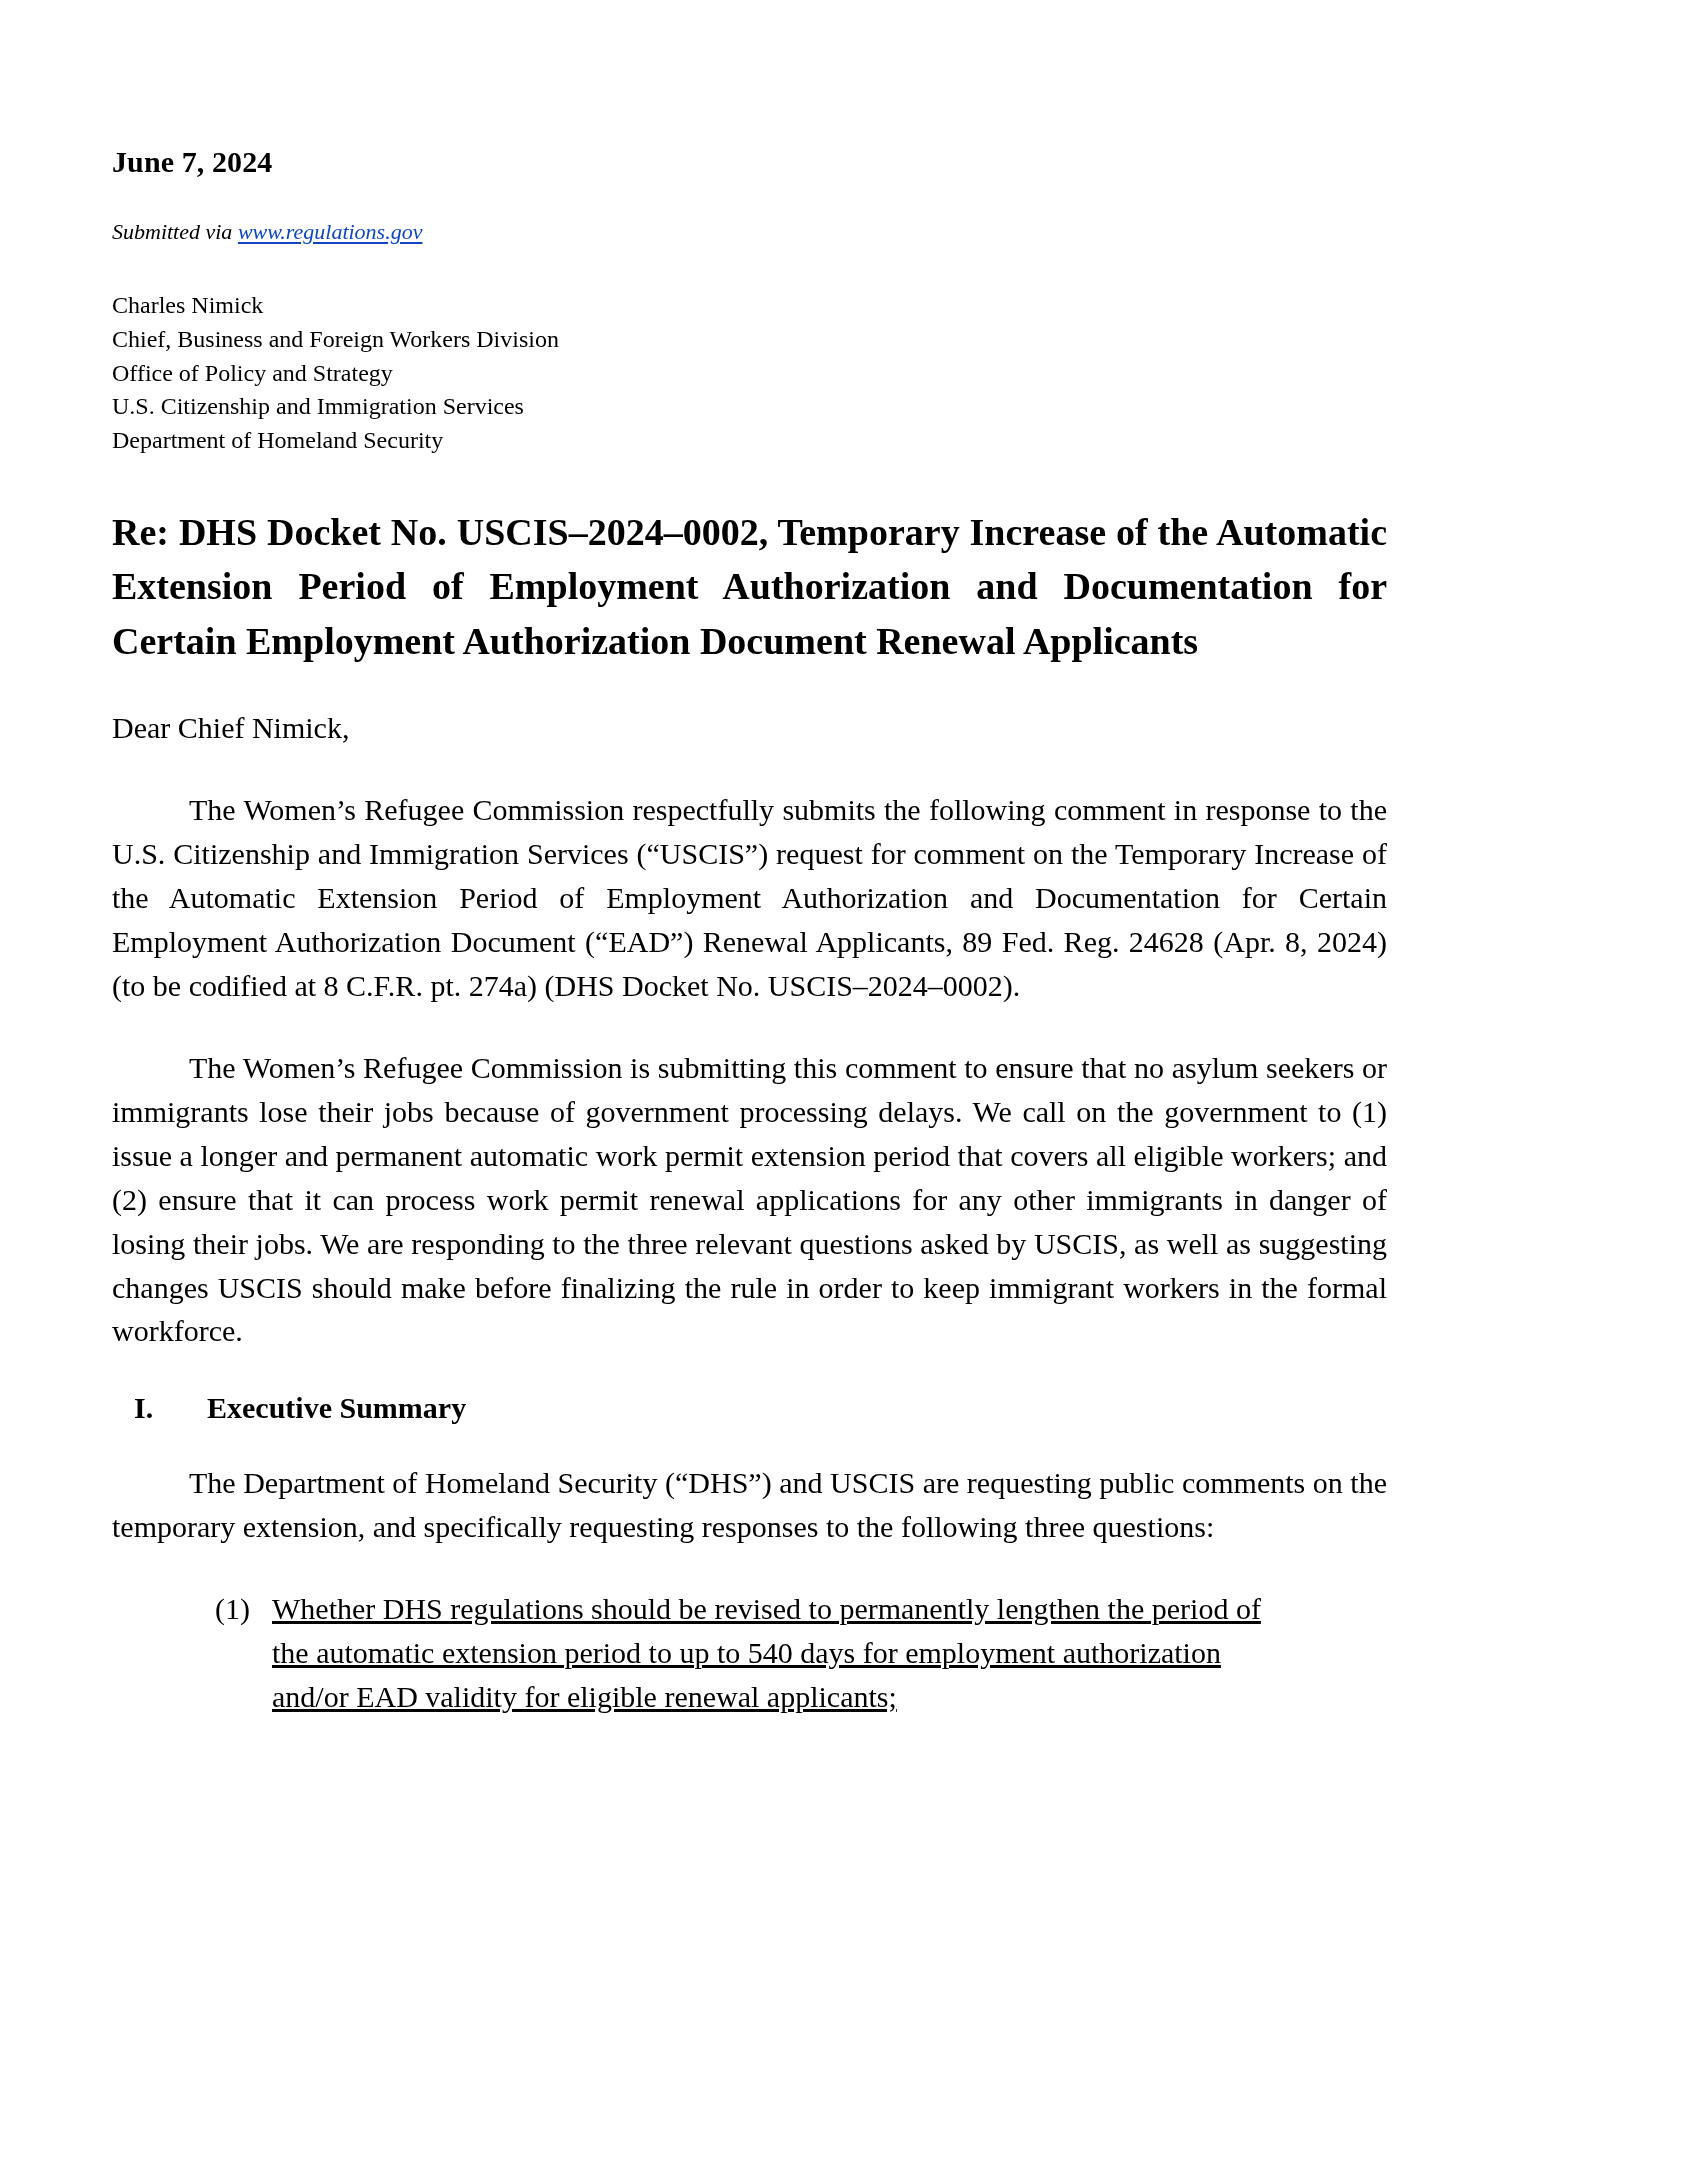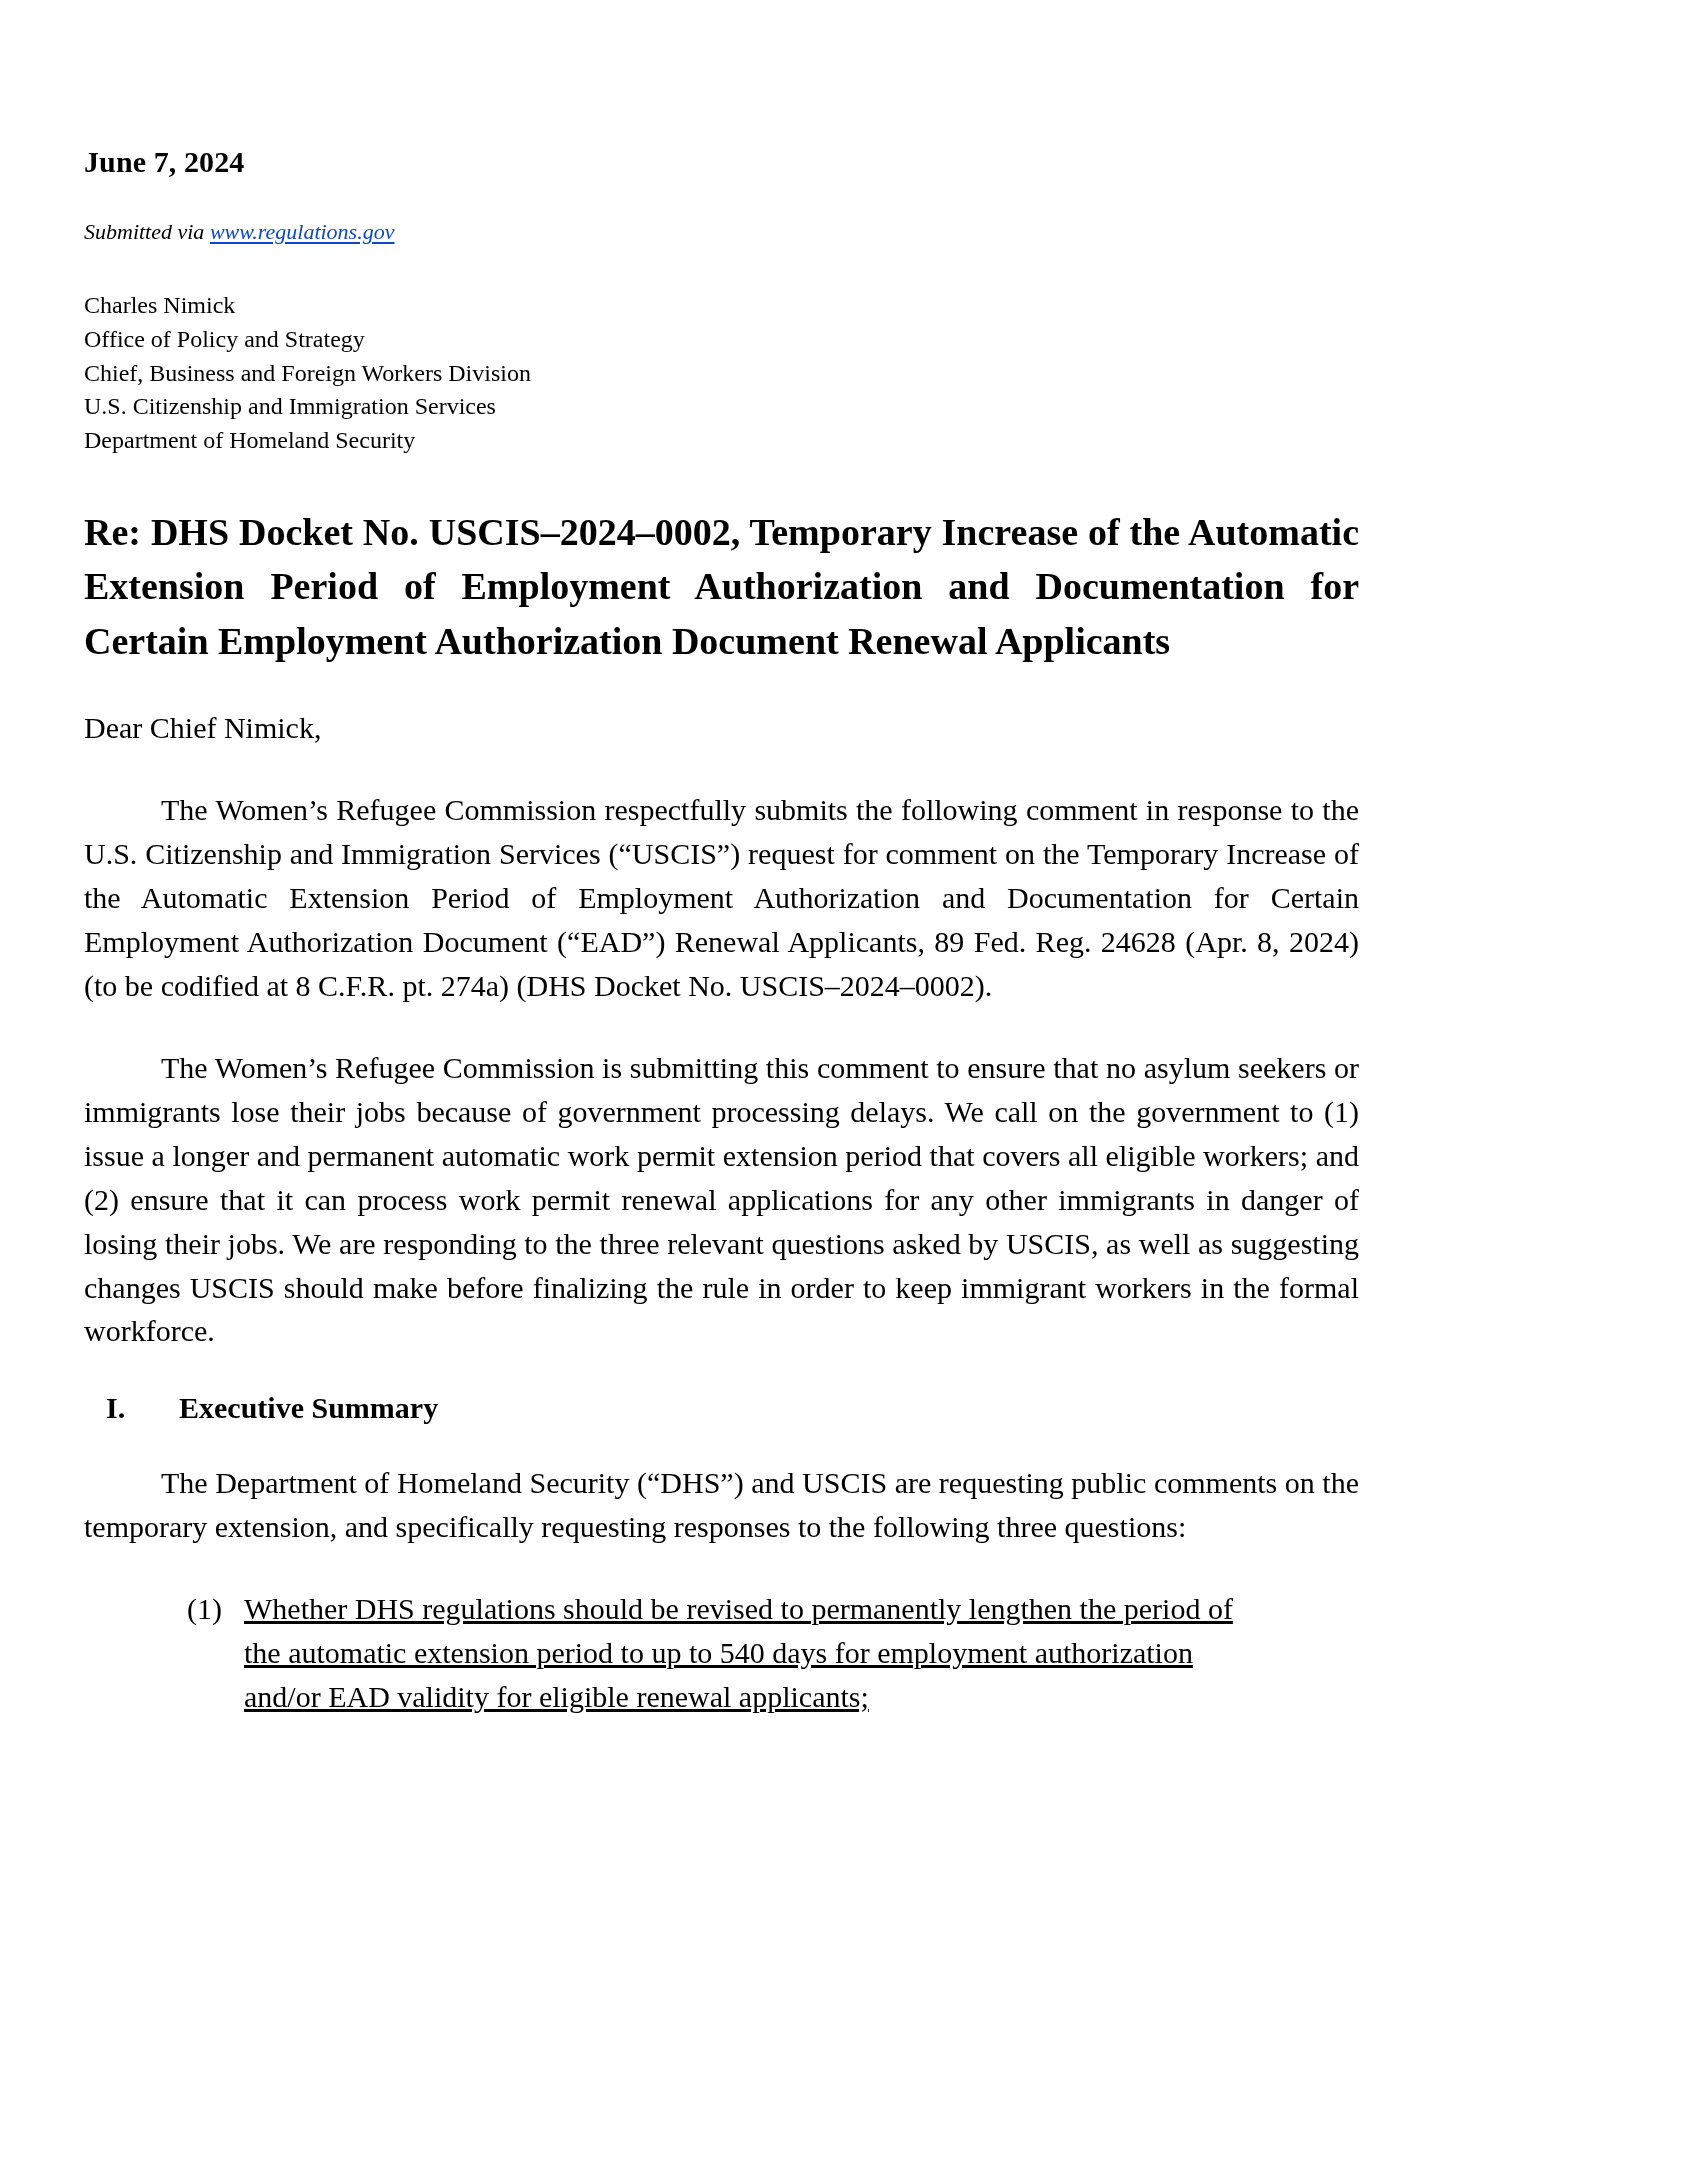--- a/index.html
+++ b/index.html
@@ -6,21 +6,21 @@
     margin: 0;
     padding: 0;
     background: #ffffff;
   }
   .page {
     position: relative;
     width: 1683px;
     height: 2178px;
     background: #ffffff;
     box-sizing: border-box;
-    padding: 147px 176px 0 84px;
+    padding: 147px 176px 0 112px;
     font-family: "Liberation Serif", "DejaVu Serif", serif;
     color: #000000;
     font-size: 29px;
     line-height: 1.0;
     -webkit-font-smoothing: antialiased;
   }
   .content {
     width: 1277px;
   }
 
@@ -133,22 +133,22 @@
   <div class="content">
 
     <div class="date-line">June 7, 2024</div>
 
     <div class="submitted-line">
       <span>Submitted via </span><a class="submitted-link">www.regulations.gov</a>
     </div>
 
     <div class="address-block">
       <div class="address-line">Charles Nimick</div>
+      <div class="address-line">Chief, Business and Foreign Workers Division</div>
       <div class="address-line">Office of Policy and Strategy</div>
-      <div class="address-line">Chief, Business and Foreign Workers Division</div>
       <div class="address-line">U.S. Citizenship and Immigration Services</div>
       <div class="address-line">Department of Homeland Security</div>
     </div>
 
     <div class="subject-block">Re: DHS Docket No. USCIS–2024–0002, Temporary Increase of the Automatic Extension Period of Employment Authorization and Documentation for Certain Employment Authorization Document Renewal Applicants</div>
 
     <div class="salutation">Dear Chief Nimick,</div>
 
     <p class="body-par">The Women’s Refugee Commission respectfully submits the following comment in response to the U.S. Citizenship and Immigration Services (“USCIS”) request for comment on the Temporary Increase of the Automatic Extension Period of Employment Authorization and Documentation for Certain Employment Authorization Document (“EAD”) Renewal Applicants, 89 Fed. Reg. 24628 (Apr. 8, 2024) (to be codified at 8 C.F.R. pt. 274a) (DHS Docket No. USCIS–2024–0002).</p>
 

